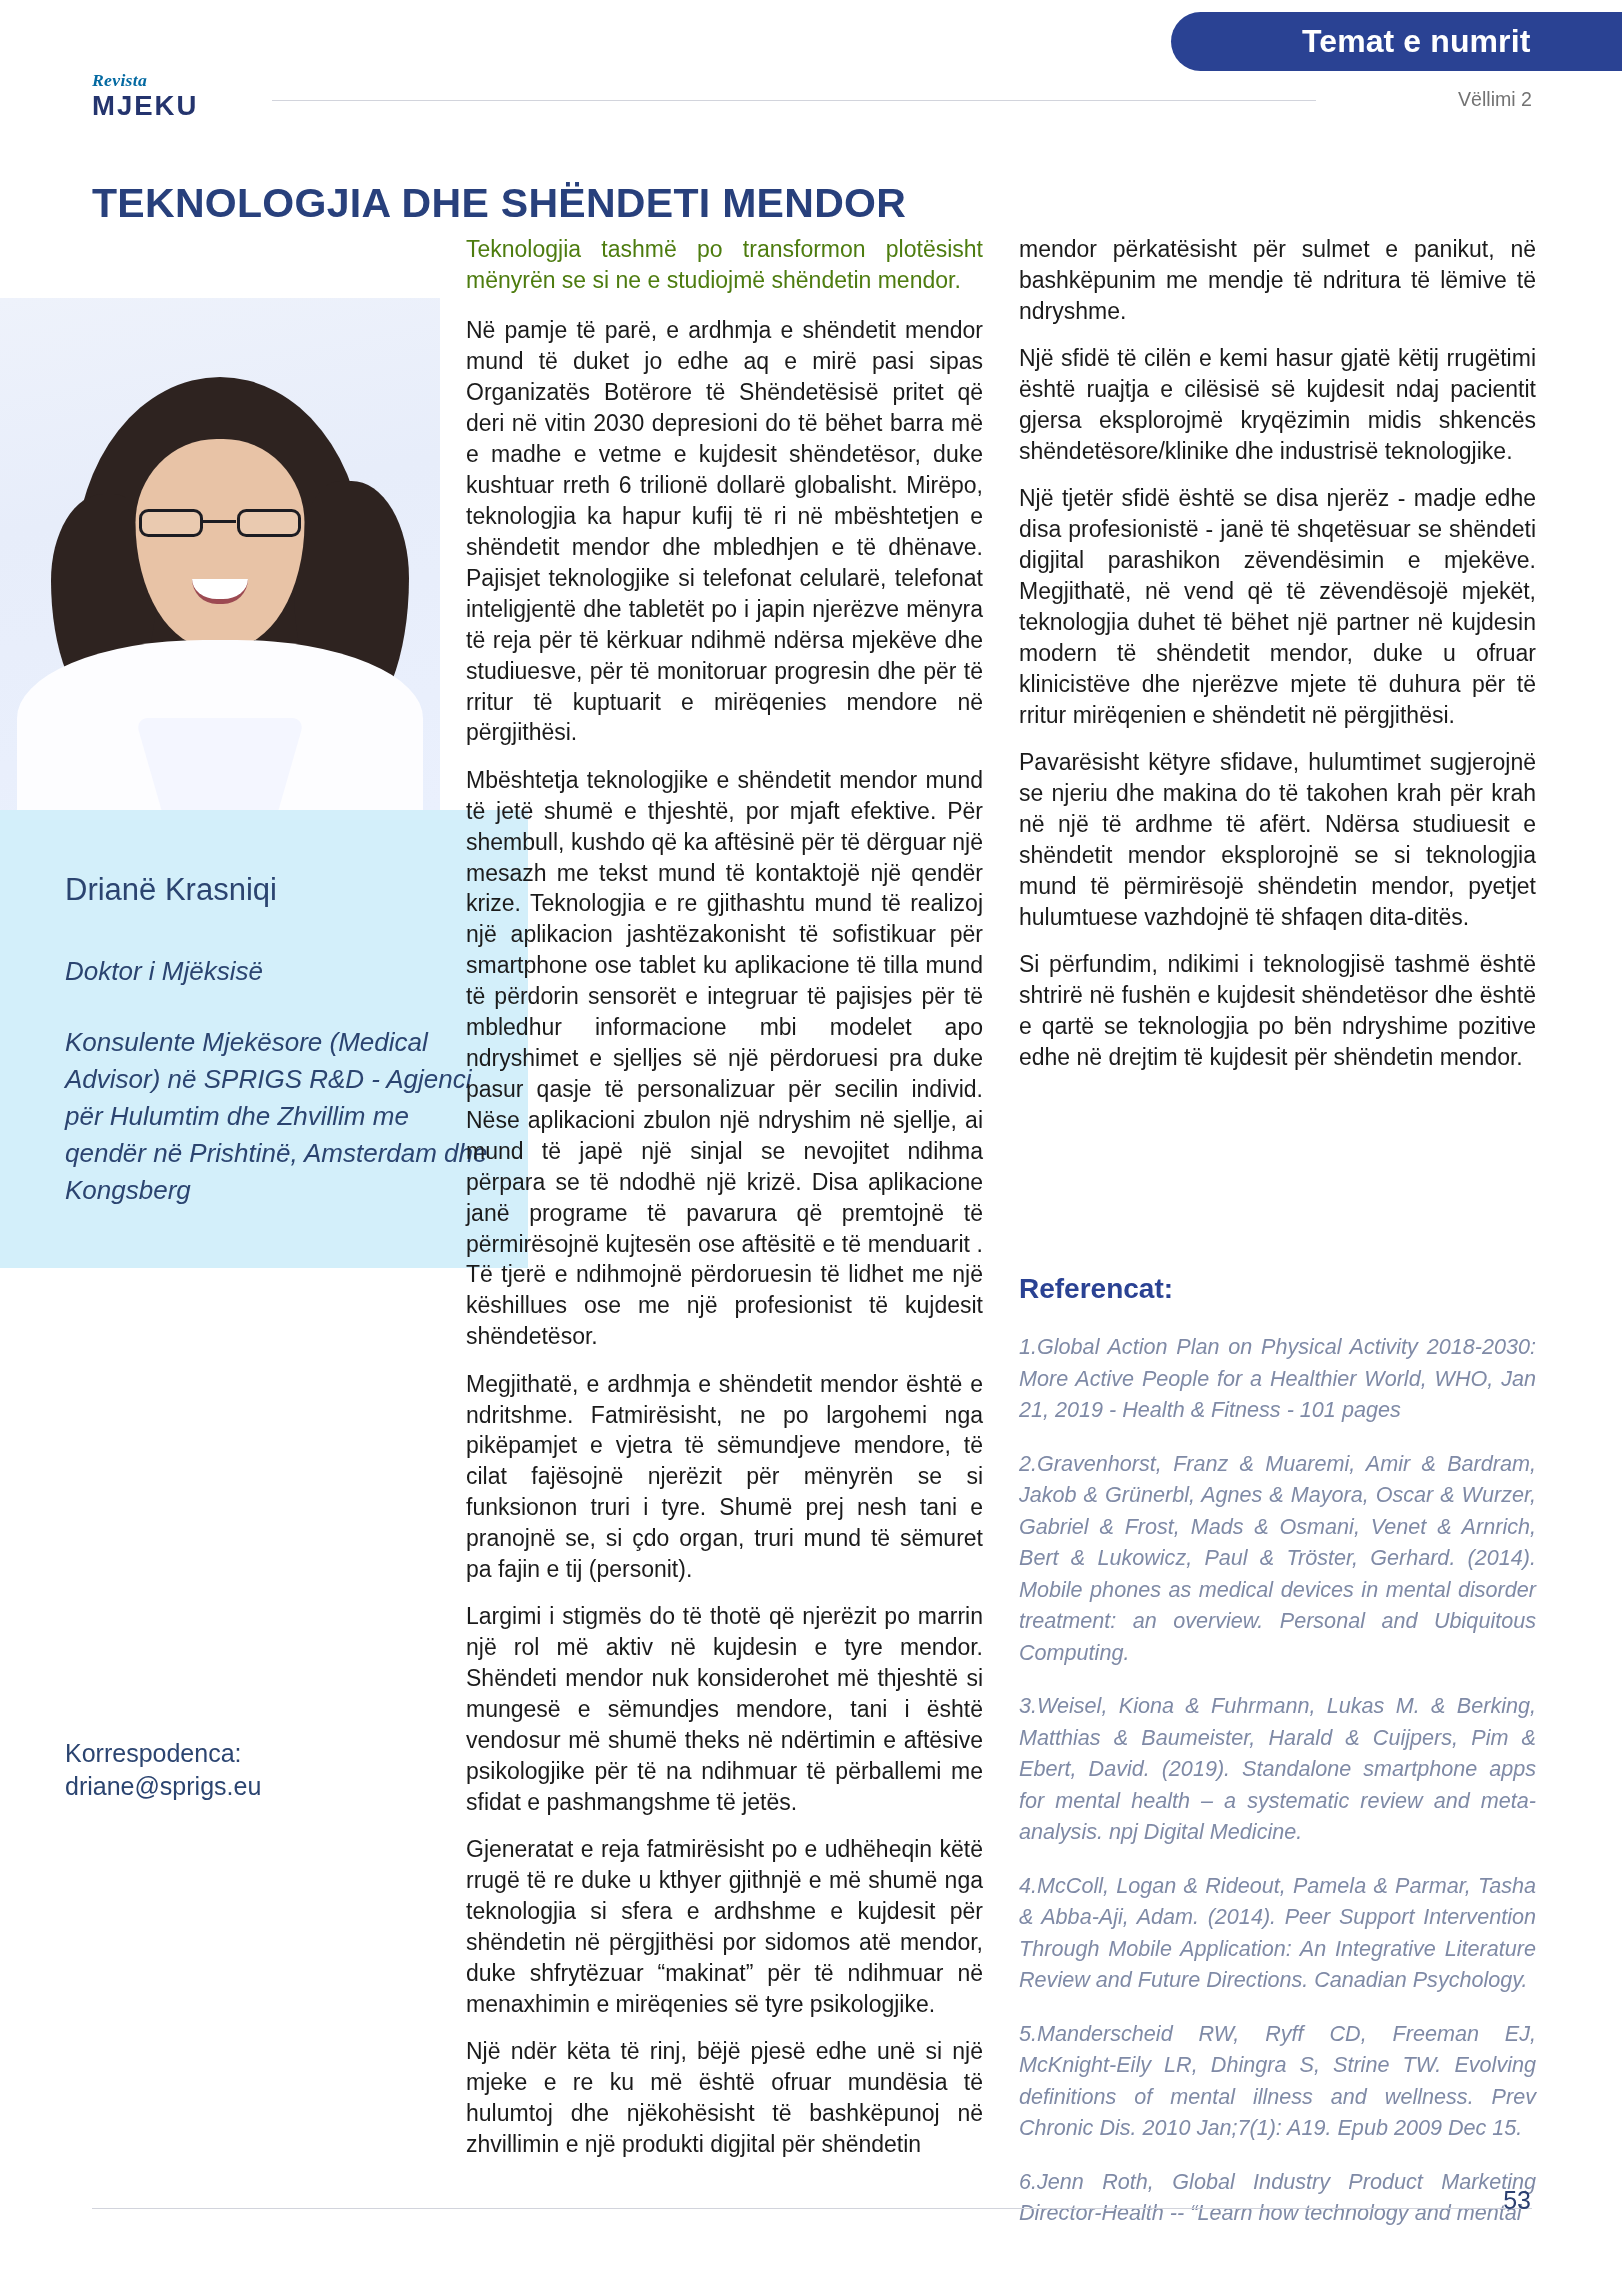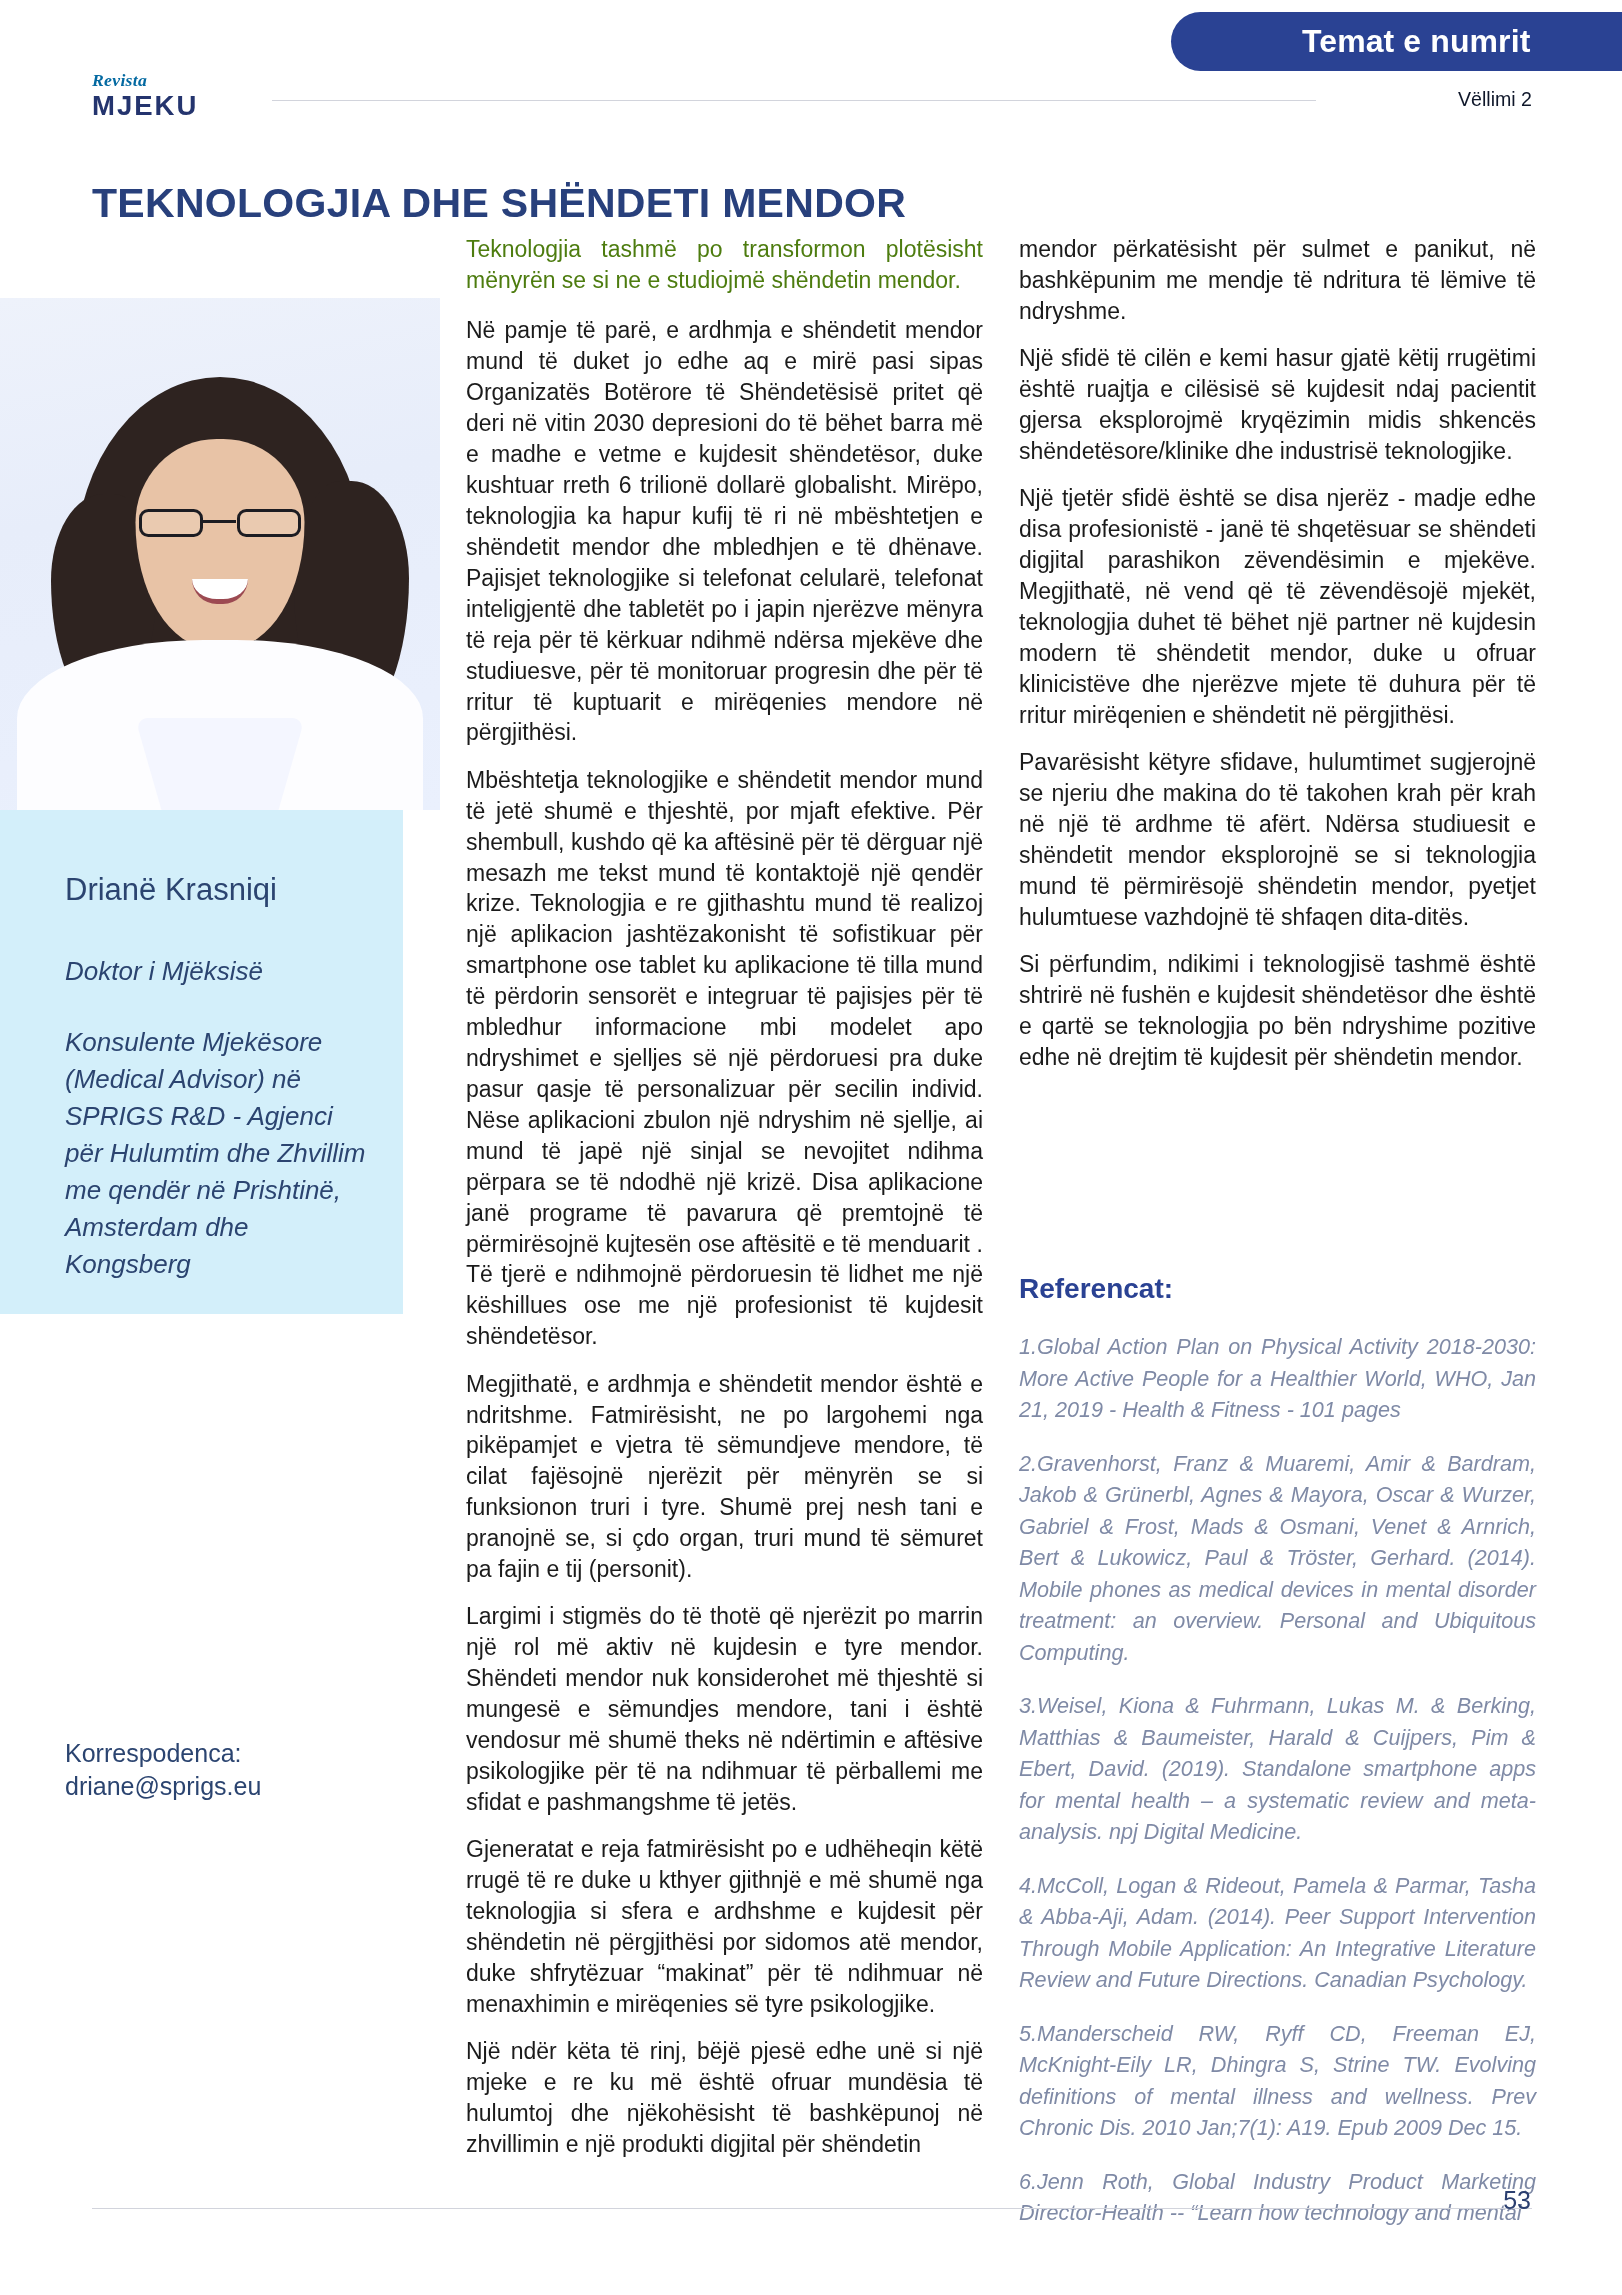--- a/index.html
+++ b/index.html
@@ -75,21 +75,21 @@
     right: 216px;
     top: 15.7px;
     height: 1.3px;
     background: #d2d4dc;
   }
   .volume-label {
     position: absolute;
     right: 0;
     top: 3.9px;
     font-size: 19.6px;
-    color: #0f172a;
+    color: #737373;
     text-align: right;
     white-space: nowrap;
   }
 
   
   .article-title {
     position: absolute;
     top: 153px;
     left: 92px;
     font-size: 41px;
@@ -213,21 +213,21 @@
     transform: skewX(16deg);
     border-radius: 13px 0 0 0;
   }
   .photo-collar-r {
     right: 135px;
     transform: skewX(-16deg);
     border-radius: 0 13px 0 0;
   }
 
   .author-card {
-    width: 403px;
+    width: 528px;
     background: #d3effa;
     padding: 63px 37px 31px 65px;
     box-sizing: border-box;
     min-height: 458px;
   }
   .author-name {
     font-size: 31px;
     color: #2b4470;
     line-height: 1.12;
     margin-bottom: 2.6px;

